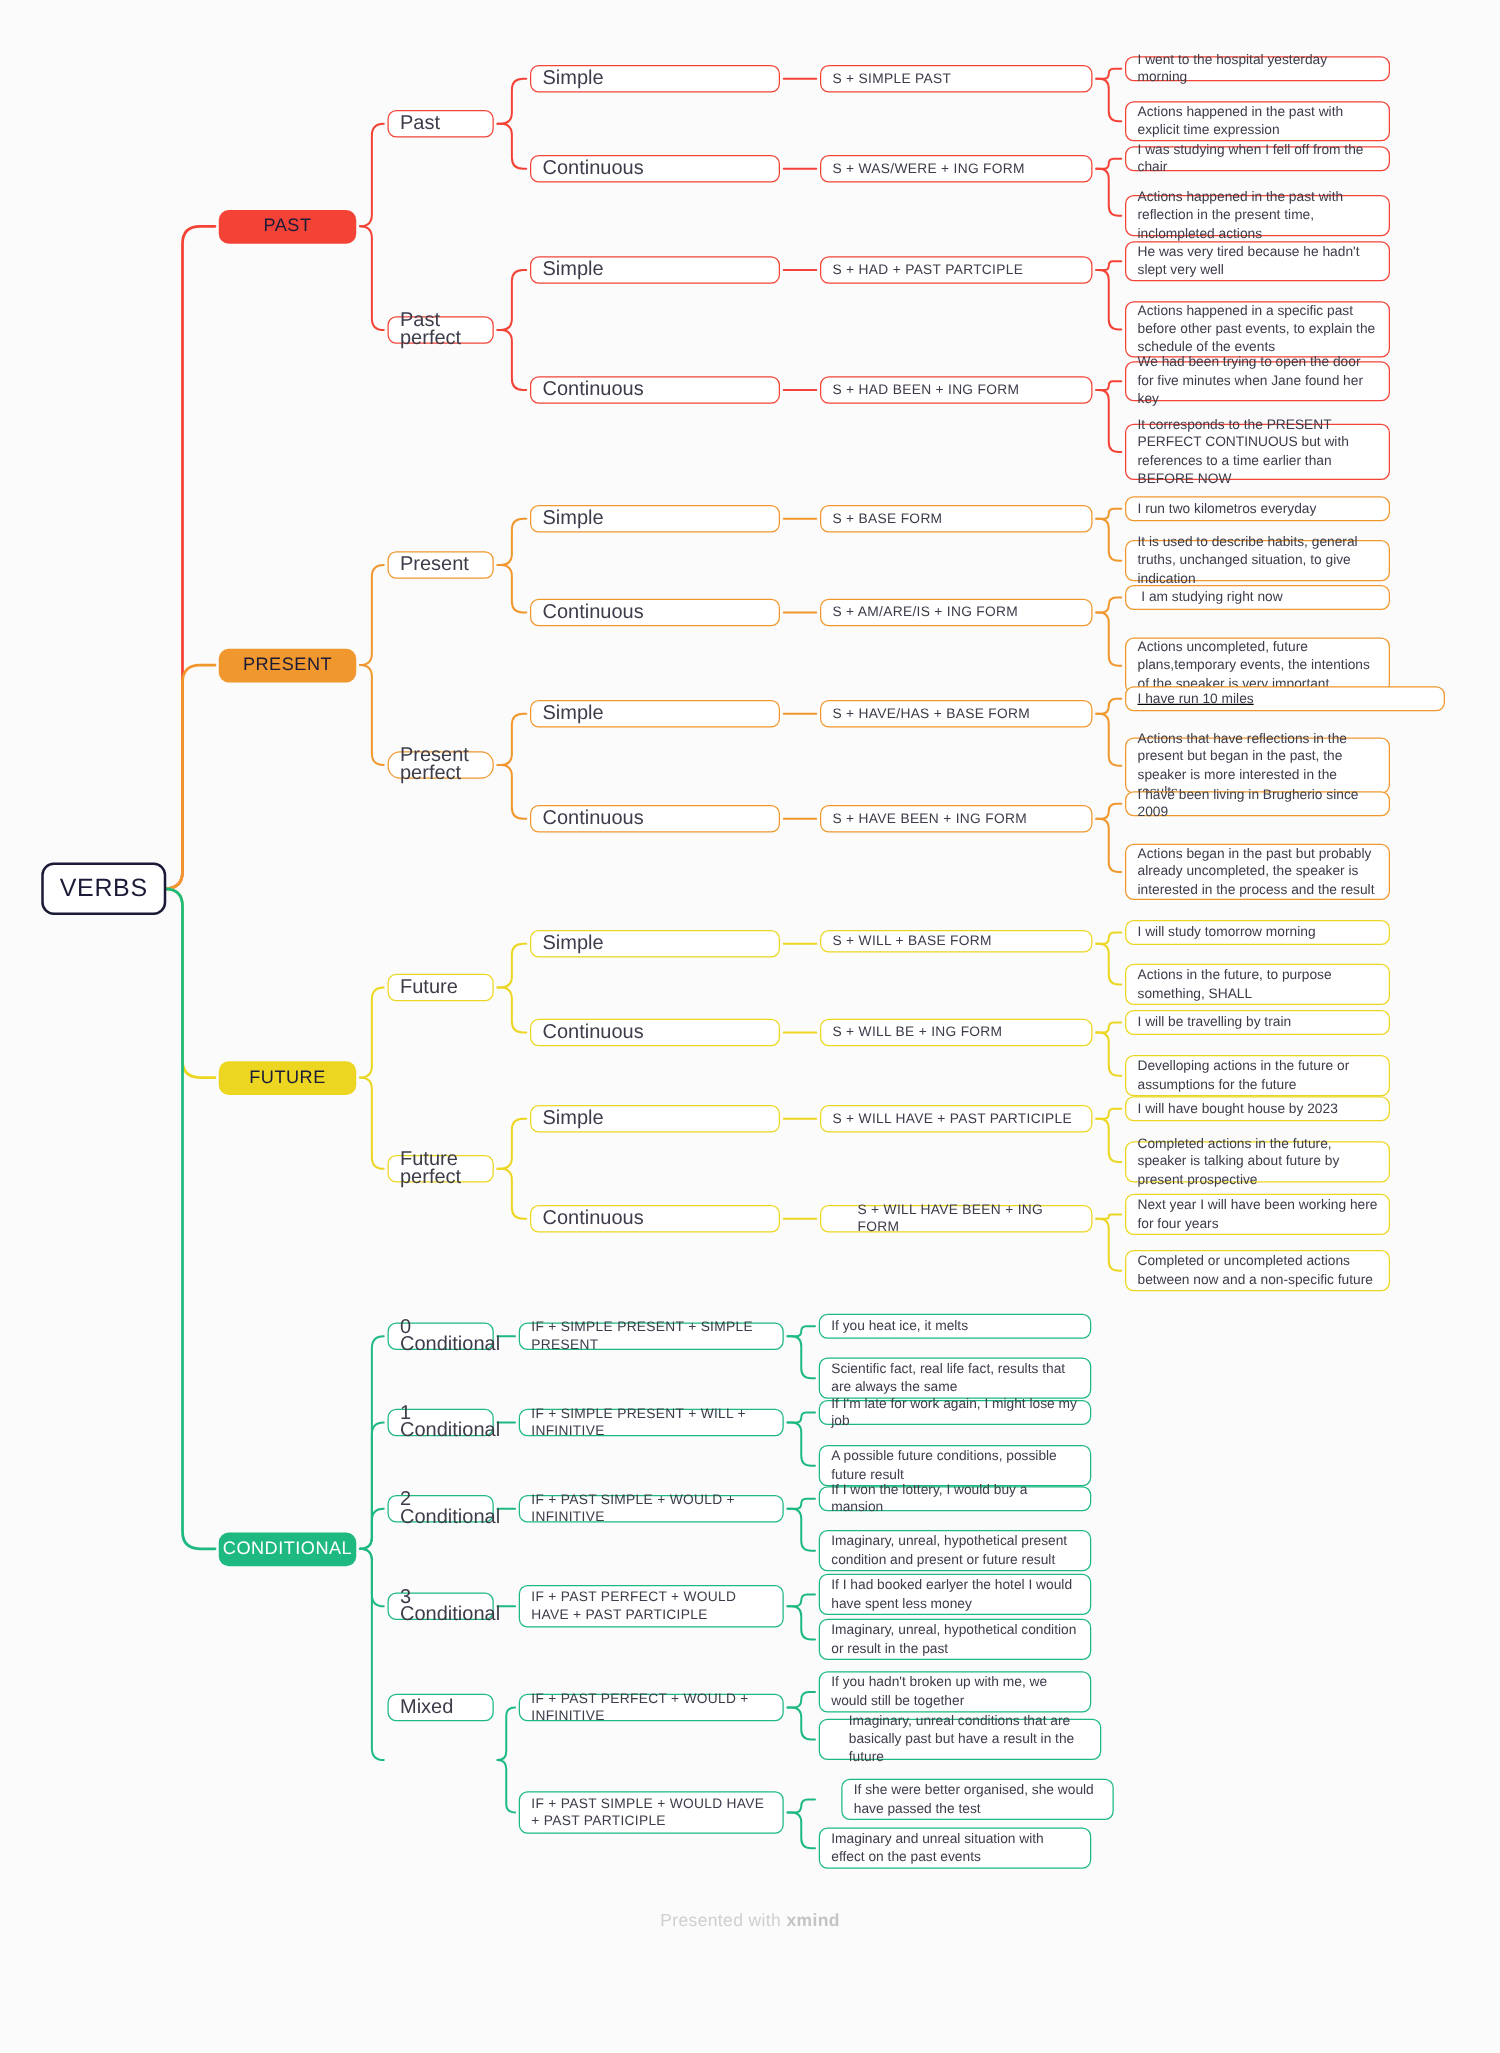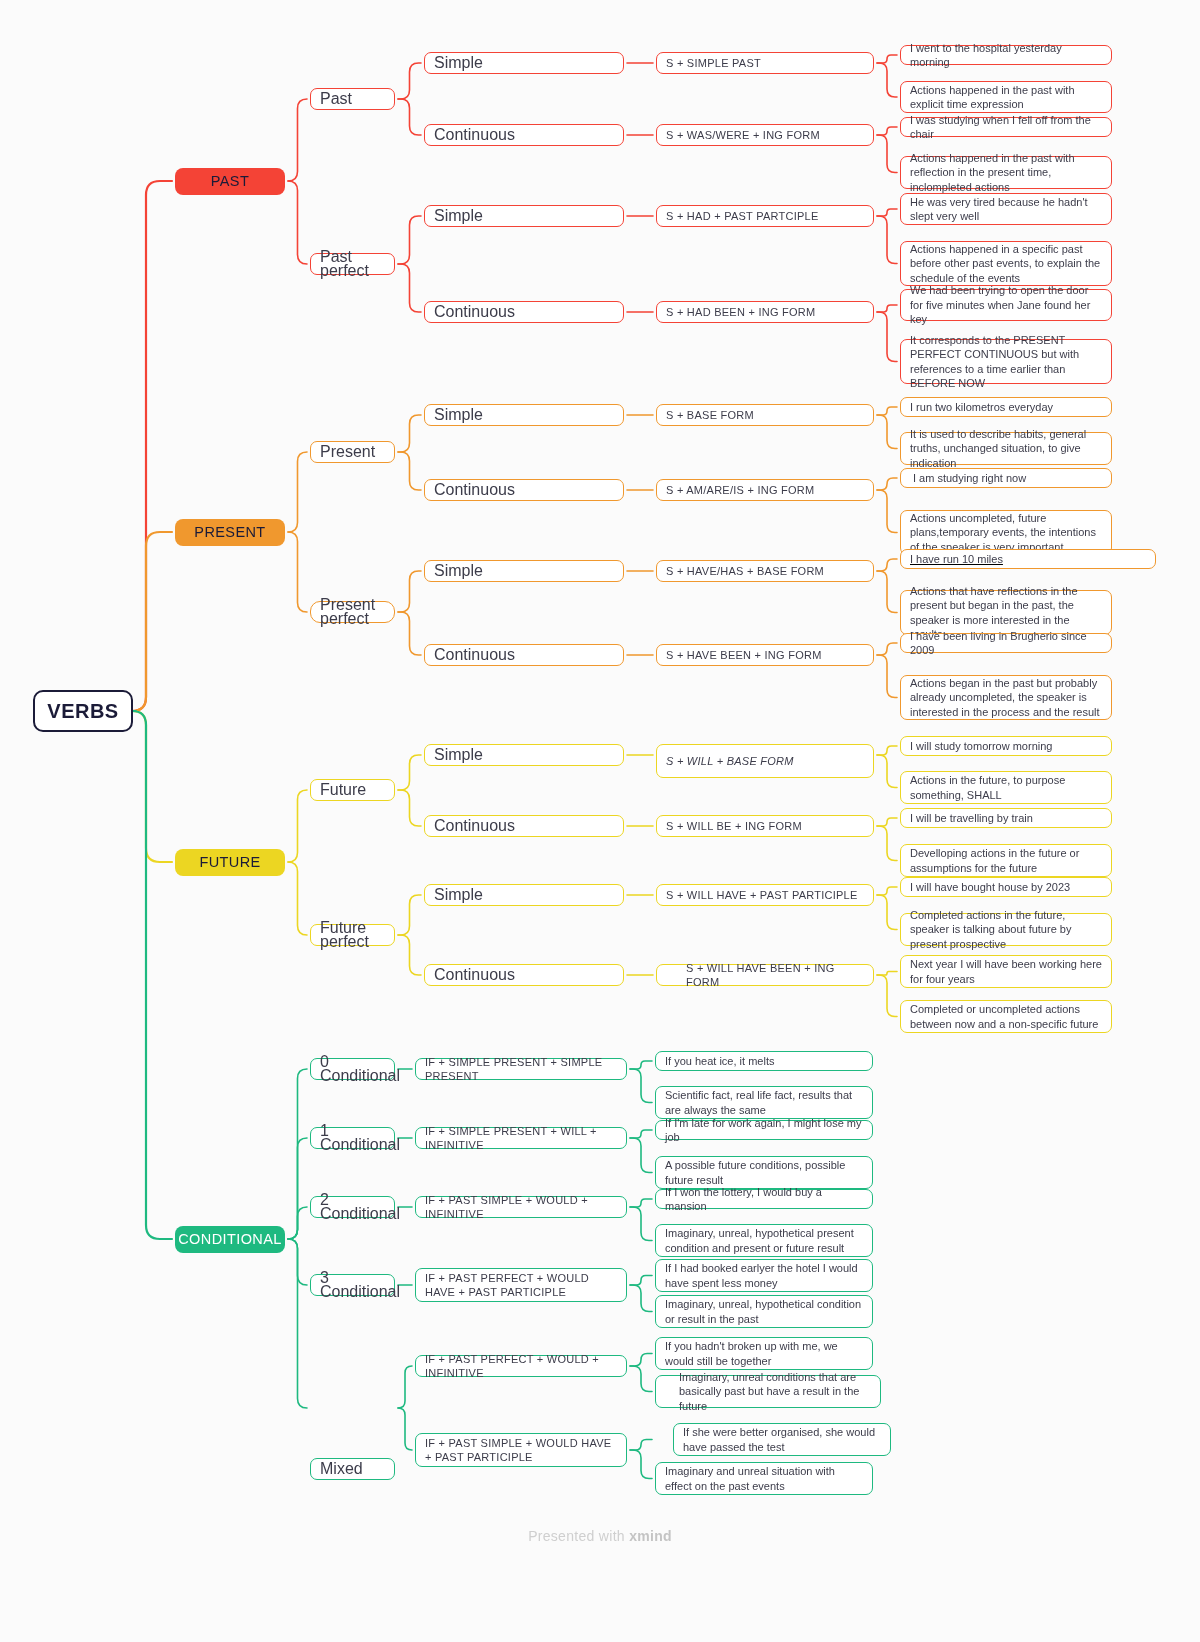--- a/index.html
+++ b/index.html
@@ -6,21 +6,21 @@
   body{font-family:"Liberation Sans",sans-serif;}
   #canvas{position:relative;width:1200px;height:1642px;background:#fbfbfb;overflow:hidden;}
   svg#links{position:absolute;left:0;top:0;width:1200px;height:1642px;pointer-events:none;}
 
   .node{position:absolute;box-sizing:border-box;border-radius:7px;display:flex;align-items:center;}
   .node span{display:block;}
 
   
   .root{border:2px solid #1b1b38;background:#fff;border-radius:10px;
         justify-content:center;}
-  .root span{font-size:20px;color:#1b1b38;letter-spacing:.5px;font-weight:700;}
+  .root span{font-size:20px;color:#1b1b38;letter-spacing:.5px;font-weight:400;}
 
   
   .cat{border-radius:8px;justify-content:center;border:none;}
   .cat span{font-size:14.5px;color:#1b1b38;letter-spacing:.4px;}
   .cat.white span{color:#ffffff;}
 
   
   .box{background:#fff;border-width:1.6px;border-style:solid;padding:5px 9px;}
   .box span{font-size:11.5px;line-height:14px;color:#3c3c4a;}
   .box.sub span{font-size:16px;}
@@ -237,21 +237,21 @@
       </div>
       <div class="node cat" style="left: 175px; top: 848.5px; width: 110px; height: 27px; background: rgb(236, 214, 34);">
         <span>FUTURE</span>
       </div>
       <div class="node box sub" style="left: 310px; top: 779px; width: 85px; height: 22px; border-color: rgb(236, 214, 34);">
         <span>Future</span>
       </div>
       <div class="node box sub" style="left: 424px; top: 744px; width: 200px; height: 22px; border-color: rgb(236, 214, 34);">
         <span>Simple</span>
       </div>
-      <div class="node box formula" style="left: 656px; top: 744px; width: 218px; height: 34px; border-color: rgb(236, 214, 34); font-style: italic;">
+      <div class="node box formula" style="left: 656px; top: 744px; width: 218px; height: 18px; border-color: rgb(236, 214, 34);">
         <span>S + WILL + BASE FORM</span>
       </div>
       <div class="node box detail" style="left: 900px; top: 736px; width: 212px; height: 20px; border-color: rgb(236, 214, 34);">
         <span>I will study tomorrow morning</span>
       </div>
       <div class="node box detail" style="left: 900px; top: 771px; width: 212px; height: 33px; border-color: rgb(236, 214, 34);">
         <span>Actions in the future, to purpose something, SHALL</span>
       </div>
       <div class="node box sub" style="left: 424px; top: 815px; width: 200px; height: 22px; border-color: rgb(236, 214, 34);">
         <span>Continuous</span>
@@ -336,21 +336,21 @@
       </div>
       <div class="node box formula" style="left: 415px; top: 1268px; width: 212px; height: 34px; border-color: rgb(30, 185, 128);">
         <span>IF + PAST PERFECT + WOULD HAVE + PAST PARTICIPLE</span>
       </div>
       <div class="node box detail" style="left: 655px; top: 1259px; width: 218px; height: 33px; border-color: rgb(30, 185, 128);">
         <span>If I had booked earlyer the hotel I would have spent less money</span>
       </div>
       <div class="node box detail" style="left: 655px; top: 1295px; width: 218px; height: 33px; border-color: rgb(30, 185, 128);">
         <span>Imaginary, unreal, hypothetical condition or result in the past</span>
       </div>
-      <div class="node box sub" style="left: 310px; top: 1458px; width: 85px; height: 22px; border-color: rgb(30, 185, 128); align-items: center;">
+      <div class="node box sub" style="left: 310px; top: 1355px; width: 85px; height: 22px; border-color: rgb(30, 185, 128); align-items: center;">
         <span>Mixed</span>
       </div>
       <div class="node box formula" style="left: 415px; top: 1355px; width: 212px; height: 22px; border-color: rgb(30, 185, 128);">
         <span>IF + PAST PERFECT + WOULD + INFINITIVE</span>
       </div>
       <div class="node box detail" style="left: 655px; top: 1337px; width: 218px; height: 33px; border-color: rgb(30, 185, 128);">
         <span>If you hadn't broken up with me, we would still be together</span>
       </div>
       <div class="node box detail" style="left: 655px; top: 1375px; width: 226px; height: 33px; border-color: rgb(30, 185, 128); padding-left: 23px;">
         <span>Imaginary, unreal conditions that are basically past but have a result in the future</span>

